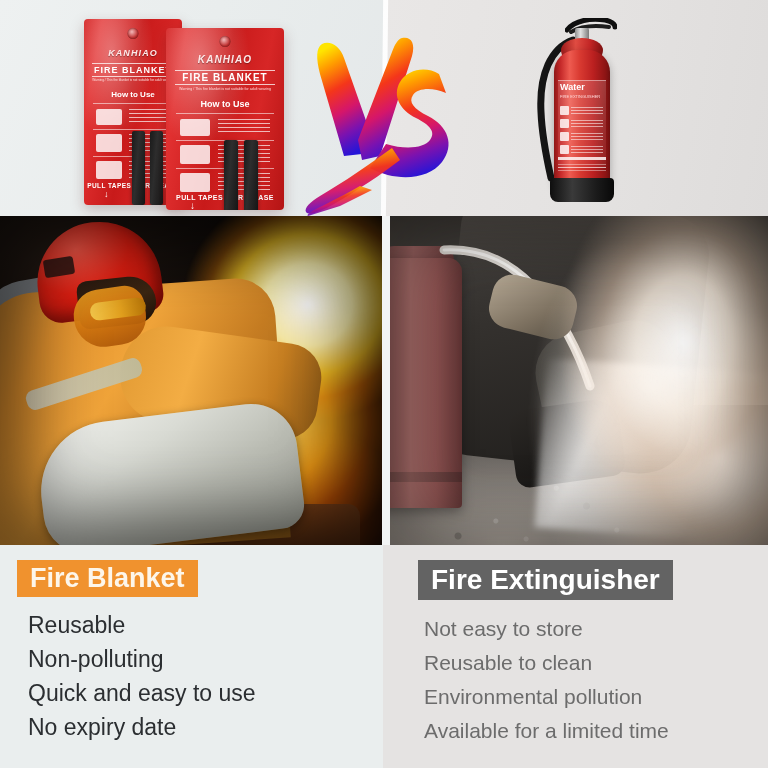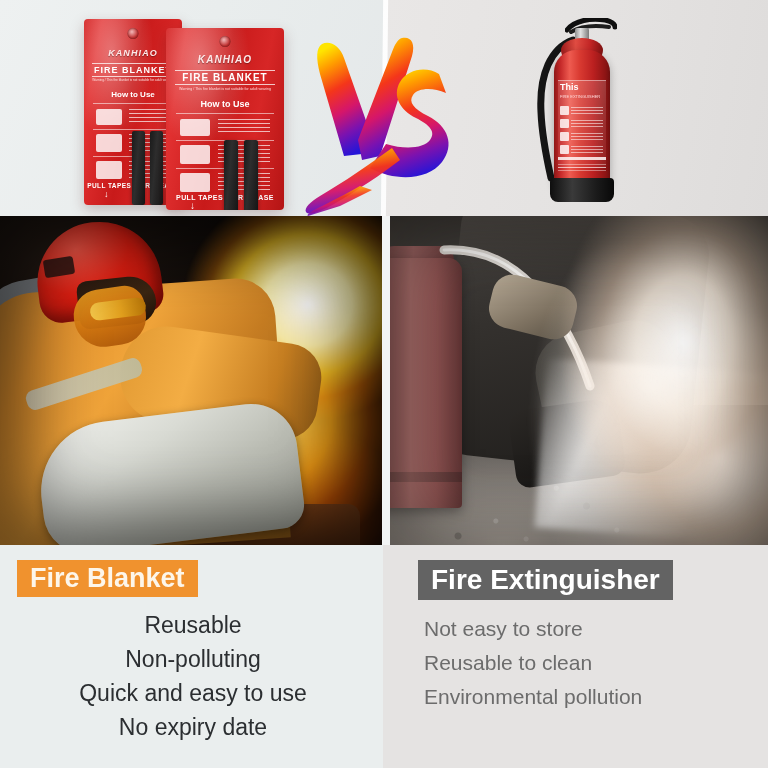--- a/index.html
+++ b/index.html
@@ -179,21 +179,21 @@
   .bot-left{position:absolute;left:0;top:0;width:383px;height:223px;background:#eaeeee;}
   .bot-right{position:absolute;left:383px;top:0;width:385px;height:223px;background:#e5e3e2;}
 
   .badge{position:absolute;display:flex;align-items:center;}
   .badge-orange{left:17px;top:560px;height:37px;padding:0 13px;background:#f0922e;}
   .badge-orange .btxt{color:#fdf6ea;font-size:27px;font-weight:700;line-height:1;}
   .badge-gray{left:418px;top:560px;height:40px;padding:0 13px;background:#636363;}
   .badge-gray .btxt{color:#ffffff;font-size:28px;font-weight:700;line-height:1;}
 
   .list{position:absolute;}
-  .list-left{left:28px;top:614px;width:330px;text-align:center;}
+  .list-left{left:28px;top:614px;width:330px;}
   .list-left .li{color:#2b2e31;font-size:23px;line-height:1;margin-bottom:11px;}
   .list-right{left:424px;top:618px;width:330px;}
   .list-right .li{color:#6c6c6c;font-size:21px;line-height:1;margin-bottom:13px;}
 </style>
 </head>
 <body>
 
 <div class="page">
 
   <div class="top-band">
@@ -275,21 +275,21 @@
         <path d="M40 6 C18 14 6 40 8 78 C9 104 14 126 18 144" fill="none" stroke="#151515" stroke-width="7" stroke-linecap="round"></path>
       </svg>
       <svg class="ext-lever" viewBox="0 0 52 16">
         <path d="M2 12 C10 2 26 0 40 2 C46 3 50 6 50 9" fill="none" stroke="#0f0f0f" stroke-width="5" stroke-linecap="round"></path>
         <path d="M6 14 C16 8 30 7 44 9" fill="none" stroke="#1d1d1d" stroke-width="4" stroke-linecap="round"></path>
       </svg>
       <div class="ext-neck"></div>
       <div class="ext-shoulder"></div>
       <div class="ext-body"></div>
       <div class="ext-label"></div>
-      <div class="ext-water" style="font-size:9px;">This</div>
+      <div class="ext-water" style="font-size:9px;">Water</div>
       <div class="ext-fe" style="font-size:4px;">FIRE EXTINGUISHER</div>
       <div class="ext-pictos">
         <div class="ext-picto" style="top:0;"></div>
         <div class="ext-ptxt" style="top:1px;"></div>
         <div class="ext-picto" style="top:13px;"></div>
         <div class="ext-ptxt" style="top:14px;"></div>
         <div class="ext-picto" style="top:26px;"></div>
         <div class="ext-ptxt" style="top:27px;"></div>
         <div class="ext-picto" style="top:39px;"></div>
         <div class="ext-ptxt" style="top:40px;"></div>
@@ -360,15 +360,16 @@
   </div>
 
   <div class="badge badge-gray">
     <span class="btxt">Fire Extinguisher</span>
   </div>
 
   <div class="list list-right">
     <div class="li">Not easy to store</div>
     <div class="li">Reusable to clean</div>
     <div class="li">Environmental pollution</div>
+    <div class="li">Available for a limited time</div>
   </div>
 
 </div>
 
 </body></html>

